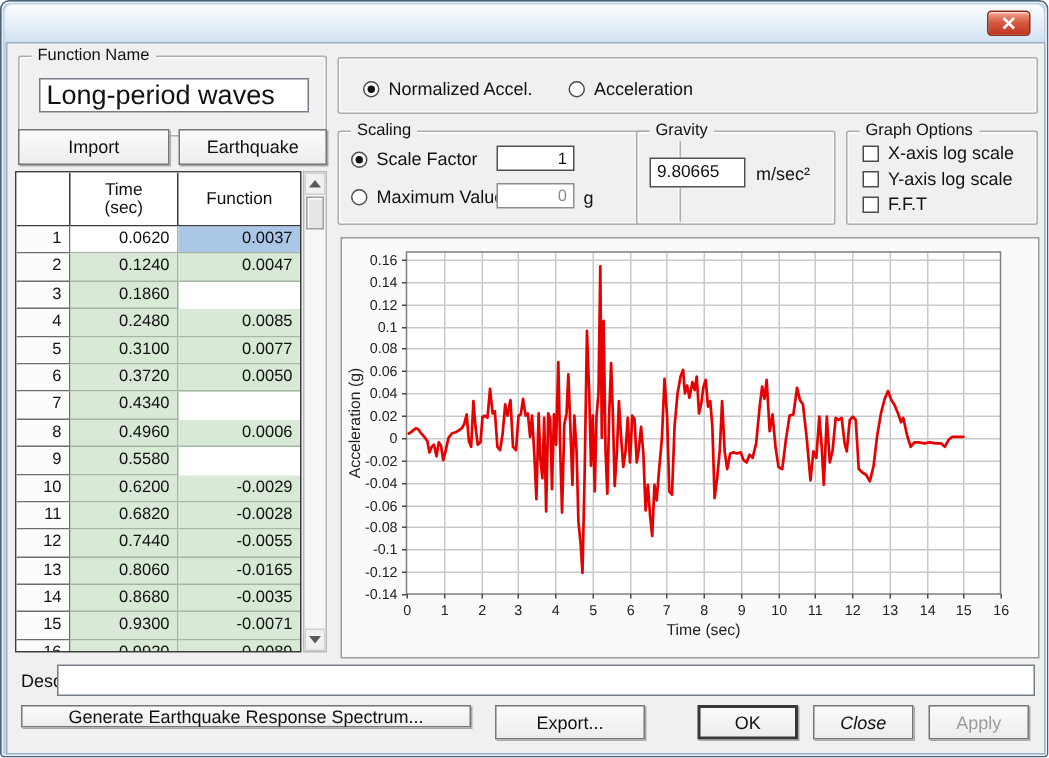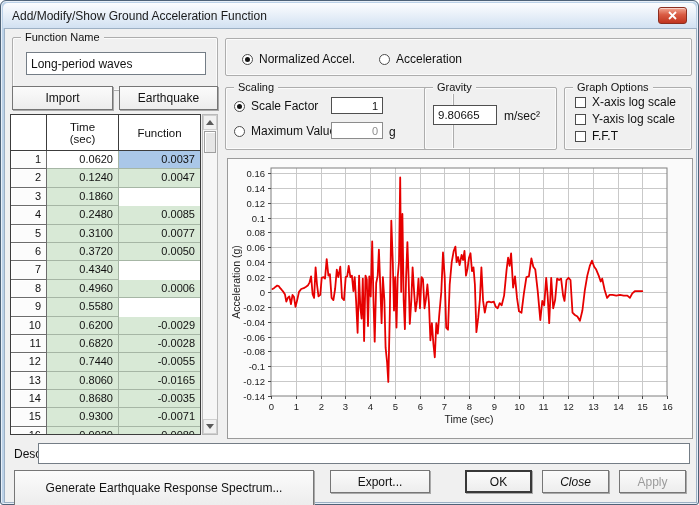--- a/index.html
+++ b/index.html
@@ -9,21 +9,21 @@
     box-shadow:inset 0 0 0 1px rgba(255,255,255,.65);}
   .titlebar{position:absolute;left:2px;top:2px;right:2px;height:25px;border-radius:5px 5px 0 0;
     background:linear-gradient(#fcfdfe,#d2e1f2);display:flex;align-items:center;}
   .title{margin-left:9px;font-size:12px;color:#1a1a1a;}
   .closebtn{position:absolute;top:4px;right:9px;width:29px;height:17px;border-radius:3px;
     border:1px solid #8c2e20;background:linear-gradient(#f2a793,#d95b43 45%,#c0341f);
     display:flex;align-items:center;justify-content:center;box-shadow:inset 0 1px 0 rgba(255,255,255,.5);cursor:default;}
   .client{position:absolute;left:3px;top:27px;width:693px;height:475px;background:#f0f0f0;border:1px solid #9db0c4;}
   .group{position:absolute;border:1px solid #adadad;border-radius:2px;box-shadow:inset 0 0 0 1px #fbfbfb;}
   .glabel{position:absolute;top:-8px;left:8px;background:#f0f0f0;padding:0 4px;font-size:11px;color:#111;line-height:14px;}
-  .txtinput{position:absolute;background:#fff;border:1px solid #747d86;font-size:12px;color:#111;
+  .txtinput{position:absolute;background:#fff;border:1px solid #747d86;font-size:18px;color:#111;
     font-family:"Liberation Sans","DejaVu Sans",sans-serif;padding:0 4px;outline:none;}
   .btn{position:absolute;background:linear-gradient(#fbfbfb,#ededed);border:1px solid #767676;
     box-shadow:1px 1px 0 #a9a9a9;font-size:12px;color:#111;font-family:"Liberation Sans","DejaVu Sans",sans-serif;
     display:flex;align-items:center;justify-content:center;padding:0;cursor:default;}
   .btn.default{border:2px solid #383838;}
   .btn.disabled{color:#9b9b9b;}
   .radio-row,.check-row{position:absolute;display:flex;align-items:center;gap:6px;font-size:12px;color:#111;}
   .radio{width:11px;height:11px;border-radius:50%;border:1px solid #4c4c4c;background:#fff;position:relative;flex:none;}
   .radio.on::after{content:'';position:absolute;left:2px;top:2px;width:5px;height:5px;border-radius:50%;background:#141414;}
   .checkbox{width:11px;height:11px;border:1px solid #4c4c4c;background:#fff;flex:none;}
@@ -49,21 +49,20 @@
   .tri-down{width:0;height:0;border-left:4px solid transparent;border-right:4px solid transparent;border-top:5px solid #5a5a5a;}
   .sb-thumb{position:absolute;left:1px;top:16px;width:12px;height:22px;background:#e6e6e6;border:1px solid #9f9f9f;box-shadow:inset 1px 1px 0 #fff;}
   .chartpanel{position:absolute;left:222px;top:129px;width:466px;height:281px;background:#fafafa;border:1px solid #9a9a9a;}
   .suffix{position:absolute;font-size:12px;color:#111;}
 </style>
 </head>
 <body>
 
 <div class="dialog">
   <div class="titlebar">
-    <span class="title">Add/Modify/Show Ground Acceleration Function</span>
     <div class="closebtn">
       <svg width="9" height="9" viewBox="0 0 9 9">
         <line x1="1" y1="1" x2="8" y2="8" stroke="#fff" stroke-width="1.8"></line>
         <line x1="8" y1="1" x2="1" y2="8" stroke="#fff" stroke-width="1.8"></line>
       </svg>
     </div>
   </div>
 
   <div class="client">
 
@@ -329,20 +328,20 @@
           </g>
           <text x="241" y="264" text-anchor="middle" font-family="&quot;Liberation Sans&quot;,&quot;DejaVu Sans&quot;,sans-serif" font-size="10.5" fill="#222">Time (sec)</text>
           <text x="12" y="123" text-anchor="middle" transform="rotate(-90 12 123)" font-family="&quot;Liberation Sans&quot;,&quot;DejaVu Sans&quot;,sans-serif" font-size="10.5" fill="#222">Acceleration (g)</text>
           <polyline points="44.5,130.0 46.0,129.2 47.7,127.7 49.2,126.6 50.7,127.0 52.2,129.2 53.6,130.7 55.4,132.9 56.9,135.2 58.3,142.6 59.8,138.9 61.3,137.4 63.0,145.2 64.5,135.9 66.0,138.1 67.5,147.8 69.2,141.1 71.0,132.9 73.2,130.0 75.7,129.2 78.1,127.7 80.1,126.2 81.6,123.3 83.1,117.3 84.6,135.2 86.1,138.9 87.6,108.4 89.0,125.5 90.5,137.4 92.3,135.9 93.7,118.8 95.5,118.1 97.0,119.6 98.7,100.2 100.4,116.6 101.9,115.1 103.6,138.9 105.4,141.1 107.1,130.0 108.8,110.6 110.3,118.1 112.3,107.7 114.0,138.9 116.0,141.1 117.7,118.1 119.2,117.3 120.7,106.9 122.4,118.1 123.9,116.6 125.4,132.2 126.7,118.1 128.1,141.9 129.6,173.8 131.1,116.6 132.3,147.8 133.6,159.7 134.8,119.6 136.1,182.0 137.5,116.6 138.8,120.3 140.0,167.1 141.3,117.3 142.7,137.4 144.2,82.4 145.5,141.9 146.7,182.7 148.2,124.0 149.7,116.6 150.9,90.6 152.4,130.0 153.6,164.2 154.9,118.1 156.4,141.9 157.6,188.7 159.1,203.5 160.3,222.9 161.8,155.2 163.3,61.6 164.8,103.2 166.0,151.5 167.2,118.1 168.5,168.6 169.7,118.1 171.0,103.2 172.2,18.5 173.2,132.9 174.4,54.9 175.7,141.9 176.9,170.1 178.1,118.1 179.4,83.1 180.6,118.1 181.8,164.9 183.3,141.9 184.6,108.4 186.1,132.9 187.5,152.3 189.0,141.9 190.5,119.6 192.0,149.3 193.5,118.1 195.0,120.3 196.5,149.3 197.9,140.4 199.4,125.5 200.9,143.3 202.4,181.3 203.9,164.2 205.4,185.0 206.8,198.3 208.3,164.2 209.8,174.6 211.3,155.2 213.3,132.9 215.0,93.5 216.7,118.1 218.2,168.6 220.0,170.8 221.7,125.5 223.7,103.2 225.7,92.0 227.4,87.6 228.6,103.2 230.1,98.0 231.6,106.2 233.6,95.8 235.1,101.0 236.5,92.0 238.0,116.6 239.5,109.9 241.0,98.7 242.5,94.3 244.0,112.1 245.5,108.4 246.9,125.5 248.4,173.1 250.2,158.9 251.9,140.4 253.4,108.4 255.1,141.9 256.8,153.7 258.8,143.3 260.8,142.6 263.3,143.3 265.8,142.6 267.7,147.8 269.7,149.3 271.7,144.1 273.7,146.3 276.1,136.6 278.6,110.6 280.1,98.7 281.6,106.9 283.1,94.3 285.1,128.5 287.0,117.3 289.0,138.9 291.0,152.3 293.5,153.7 295.9,134.4 298.4,118.1 300.9,117.3 303.4,99.5 305.3,107.7 307.3,110.6 309.8,132.9 312.3,161.2 314.3,141.9 316.2,146.3 318.2,118.8 319.7,137.4 321.2,164.2 323.2,118.8 325.2,149.3 327.1,141.1 329.1,119.6 331.1,121.0 333.1,119.6 335.1,136.6 336.5,141.9 338.5,121.0 340.5,118.8 342.5,121.0 344.5,153.7 346.9,156.0 349.4,157.5 351.9,161.9 354.4,151.5 356.8,131.4 359.3,116.6 361.8,106.9 364.0,101.7 366.2,107.7 368.2,110.6 370.7,116.6 372.7,122.5 374.2,119.6 376.6,130.7 379.1,138.9 381.6,135.9 384.6,135.9 388.3,136.6 392.0,135.9 395.7,136.6 399.4,136.6 401.9,138.9 404.3,134.4 406.8,132.2 410.5,132.2 414.3,132.2" fill="none" stroke="#e60000" stroke-width="1.8" stroke-linejoin="round" stroke-linecap="round"></polyline>
         </svg>
     </div>
 
     <span style="position:absolute;left:9px;top:418px;font-size:12px;color:#111;">Desc</span>
     <input class="txtinput" style="left: 33px; top: 414px; width: 652px; height: 21px;" type="text" value="">
 
-    <button class="btn" style="left:9px;top:441px;width:300px;height:36px;">Generate Earthquake Response Spectrum...</button>
+    <button class="btn" style="left:9px;top:441px;width:300px;height:15px;">Generate Earthquake Response Spectrum...</button>
     <button class="btn" style="left:325px;top:441px;width:100px;height:23px;">Export...</button>
     <button class="btn default" style="left:460px;top:441px;width:67px;height:23px;">OK</button>
     <button class="btn" style="left:537px;top:441px;width:67px;height:23px;font-style:italic;">Close</button>
     <button class="btn disabled" style="left:614px;top:441px;width:67px;height:23px;">Apply</button>
 
   </div>
 </div>
 
 </body></html>

